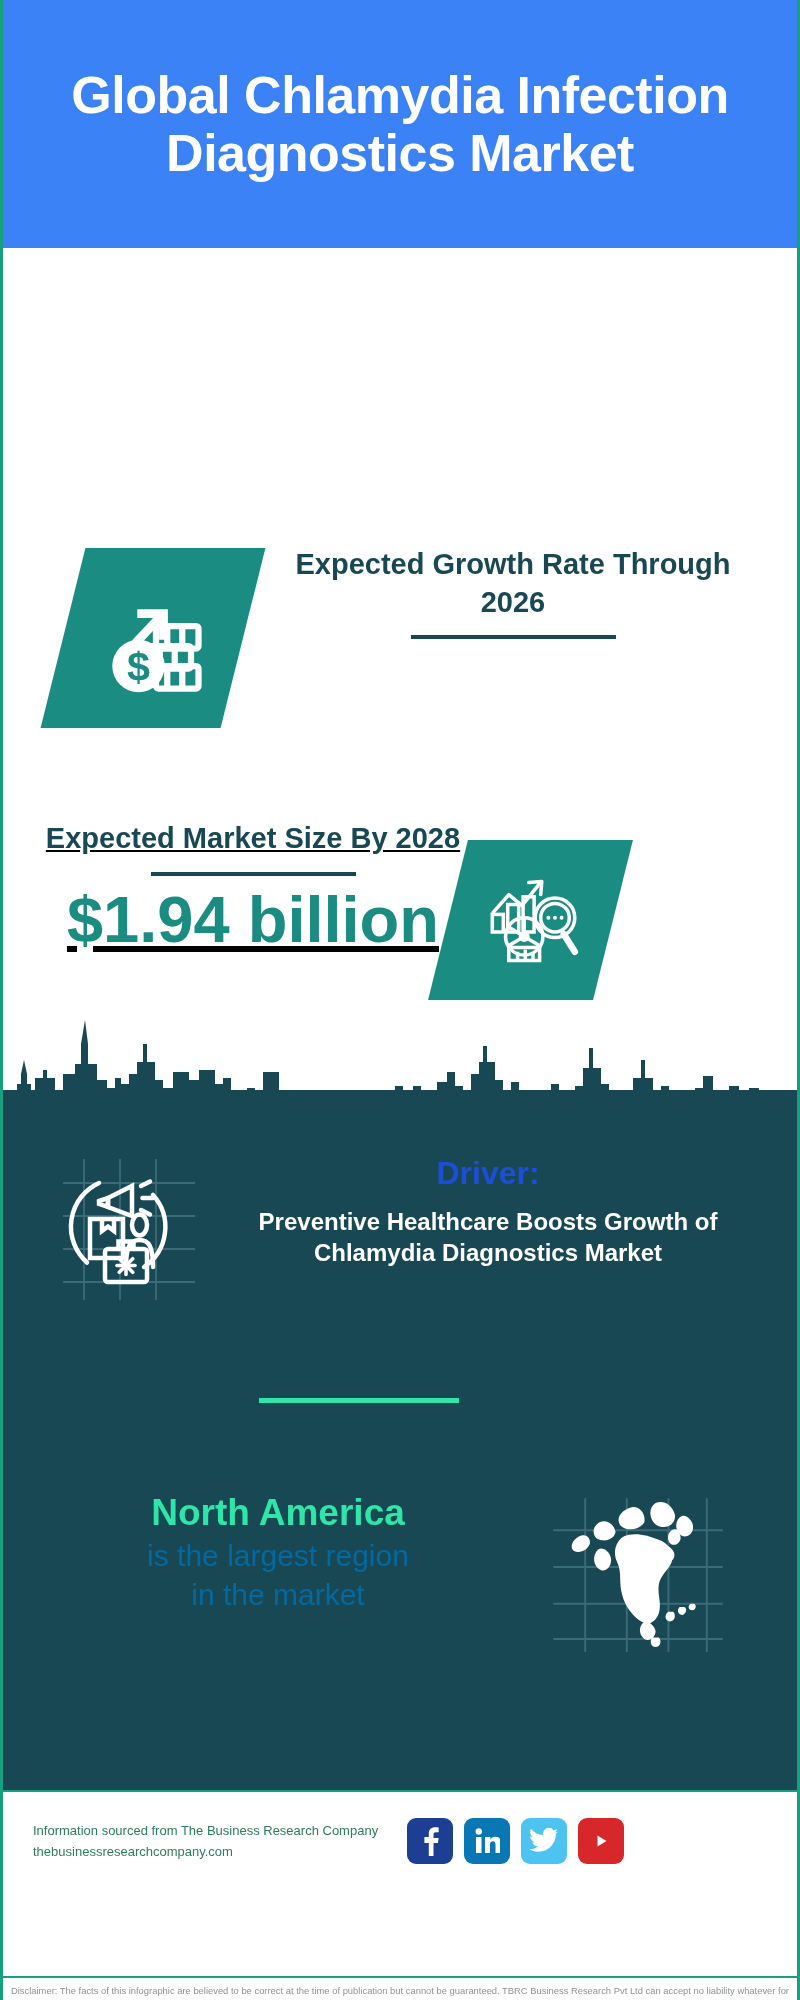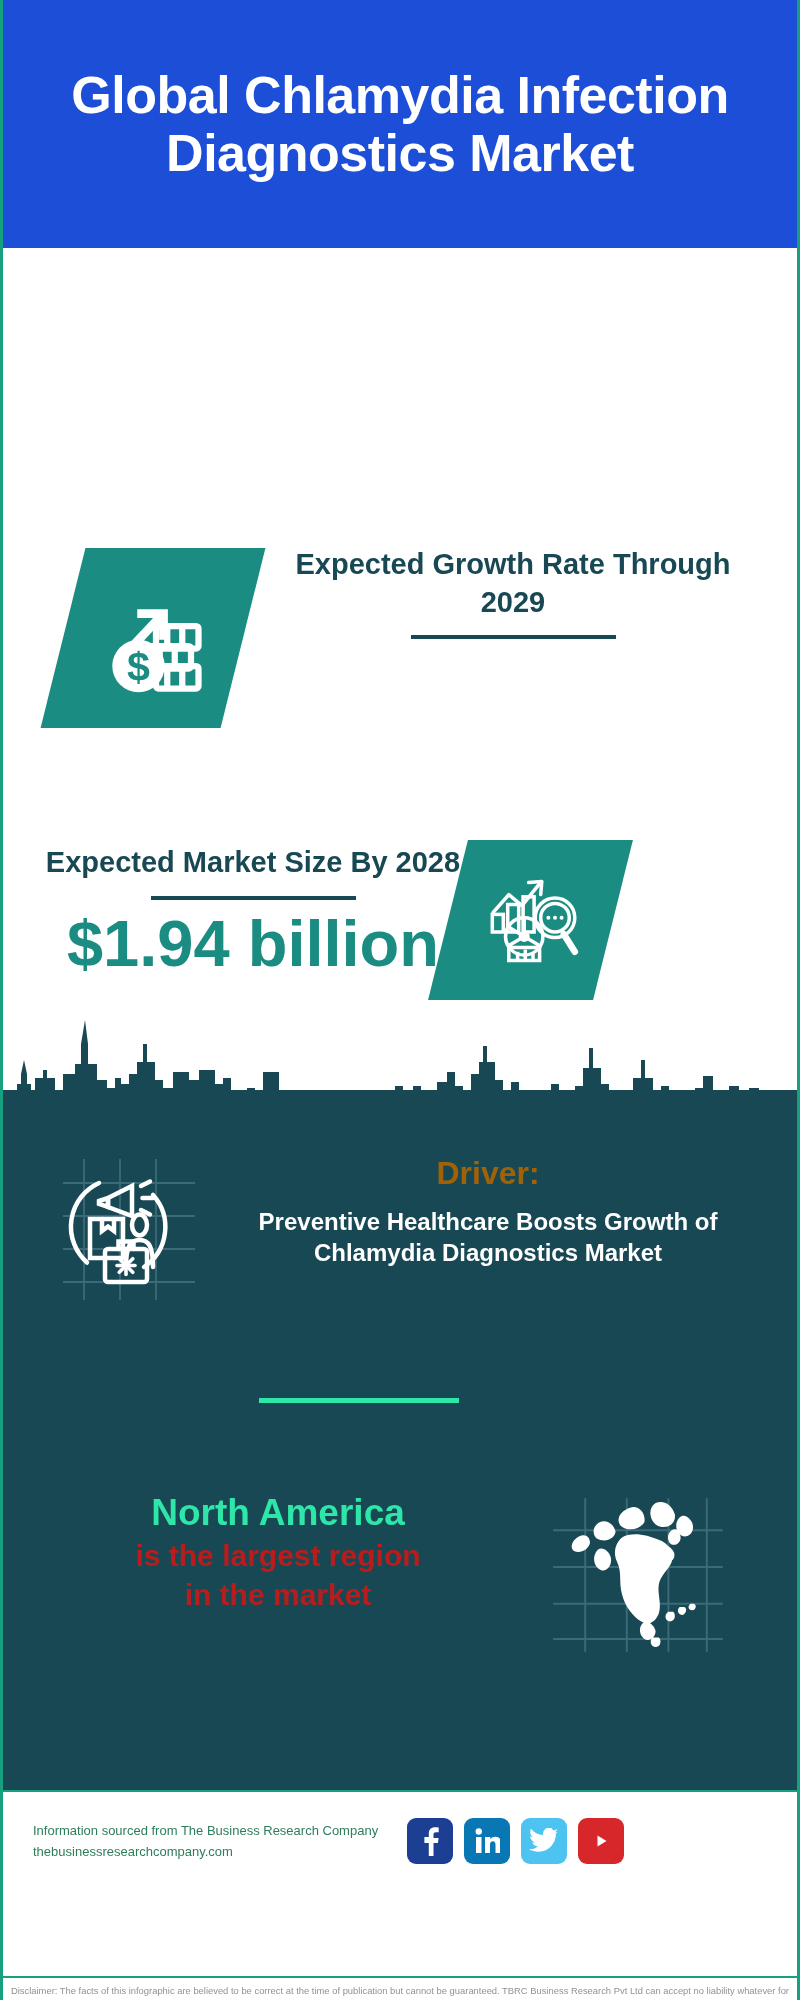--- a/index.html
+++ b/index.html
@@ -12,21 +12,21 @@
   .page {
     position:relative;
     width:800px; height:2000px;
     background:#ffffff;
     border-left:3px solid #17a07e;
     border-right:3px solid #17a07e;
   }
 
   
   .header {
-    background:#1d4ed8;
+    background:#3b82f6;
     height:248px;
     display:flex; align-items:center; justify-content:center;
     padding:0 40px;
   }
   .header-title {
     color:#ffffff;
     font-size:52px;
     font-weight:bold;
     line-height:1.12;
     text-align:center;
@@ -76,34 +76,34 @@
 
   
   .darkbody {
     position:absolute; left:0; top:1090px;
     width:794px; height:700px;
     background:#184854;
   }
   .driver-icon { position:absolute; left:48px; top:1150px; width:150px; height:150px; }
   .driver-text { position:absolute; left:225px; top:1155px; width:520px; text-align:center; }
   .driver-head {
-    color:#a16207; font-size:32px; font-weight:bold; margin-bottom:14px;
+    color:#1d4ed8; font-size:32px; font-weight:bold; margin-bottom:14px;
   }
   .driver-body {
     color:#ffffff; font-size:24px; font-weight:bold; line-height:1.3;
   }
 
   .mid-rule {
     position:absolute; left:256px; top:1398px;
     width:200px; height:5px; background:#2ee6a8;
   }
 
   .region-text { position:absolute; left:40px; top:1490px; width:470px; text-align:center; }
   .region-name { color:#2ee6a8; font-size:37px; font-weight:bold; line-height:1.25; }
-  .region-sub  { color:#b91c1c; font-size:30px; line-height:1.3; font-weight:bold; }
+  .region-sub  { color:#0369a1; font-size:30px; line-height:1.3; font-weight:normal; }
   .map-icon { position:absolute; left:545px; top:1495px; width:180px; height:160px; }
 
   
   .footer {
     position:absolute; left:0; top:1790px;
     width:794px; height:100px;
     background:#ffffff;
     border-top:2px solid #17a07e;
     display:flex; align-items:center;
   }
@@ -154,25 +154,25 @@
         <line x1="63" y1="56" x2="63" y2="74"></line>
         <line x1="57" y1="72" x2="57" y2="90"></line>
         <line x1="69" y1="72" x2="69" y2="90"></line>
 
         <circle cx="34" cy="72" r="21" fill="#ffffff" stroke="none"></circle>
         <text x="34" y="84" font-size="33" font-weight="bold" fill="#1b8c82" text-anchor="middle" font-family="Liberation Sans, sans-serif" stroke="none">$</text>
       </svg>
     </div>
 
     <div class="stat-row" style="left:260px; top:298px; width:500px;">
-      <div class="stat-label">Expected Growth Rate Through 2029</div>
+      <div class="stat-label">Expected Growth Rate Through 2026</div>
       <div class="rule-dark"></div>
     </div>
 
-    <div class="stat-row" style="left:40px; top:596px; width:420px;">
+    <div class="stat-row" style="left:40px; top:572px; width:420px;text-decoration:underline;">
       <div class="stat-label">Expected Market Size By 2028</div>
       <div class="rule-dark"></div>
       <div class="stat-value small">$1.94 billion</div>
     </div>
 
     <div class="para skew" style="left:445px; top:592px; width:165px; height:160px;"></div>
     <div class="icon-wrap" style="left:450px; top:598px; width:160px; height:150px;">
       <svg width="110" height="110" viewBox="0 0 100 100" fill="none" stroke="#ffffff" stroke-width="3.2">
 
         <polyline points="14,42 28,26 40,36 56,16" stroke-linecap="round" stroke-linejoin="round"></polyline>

